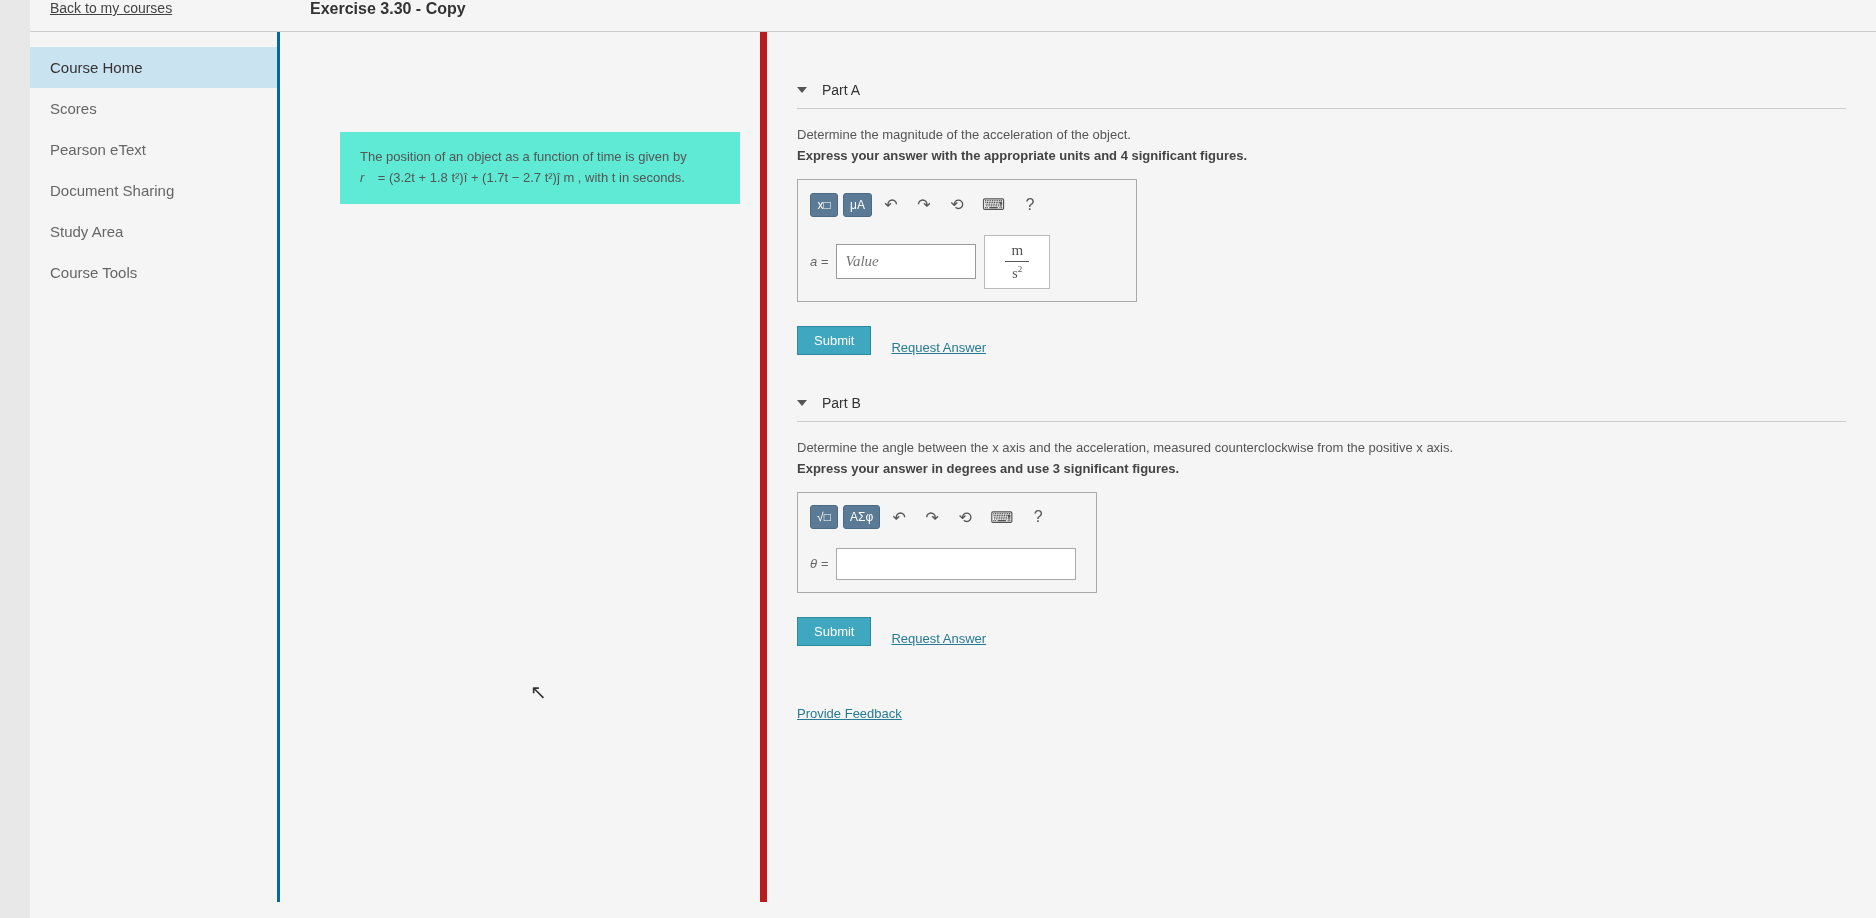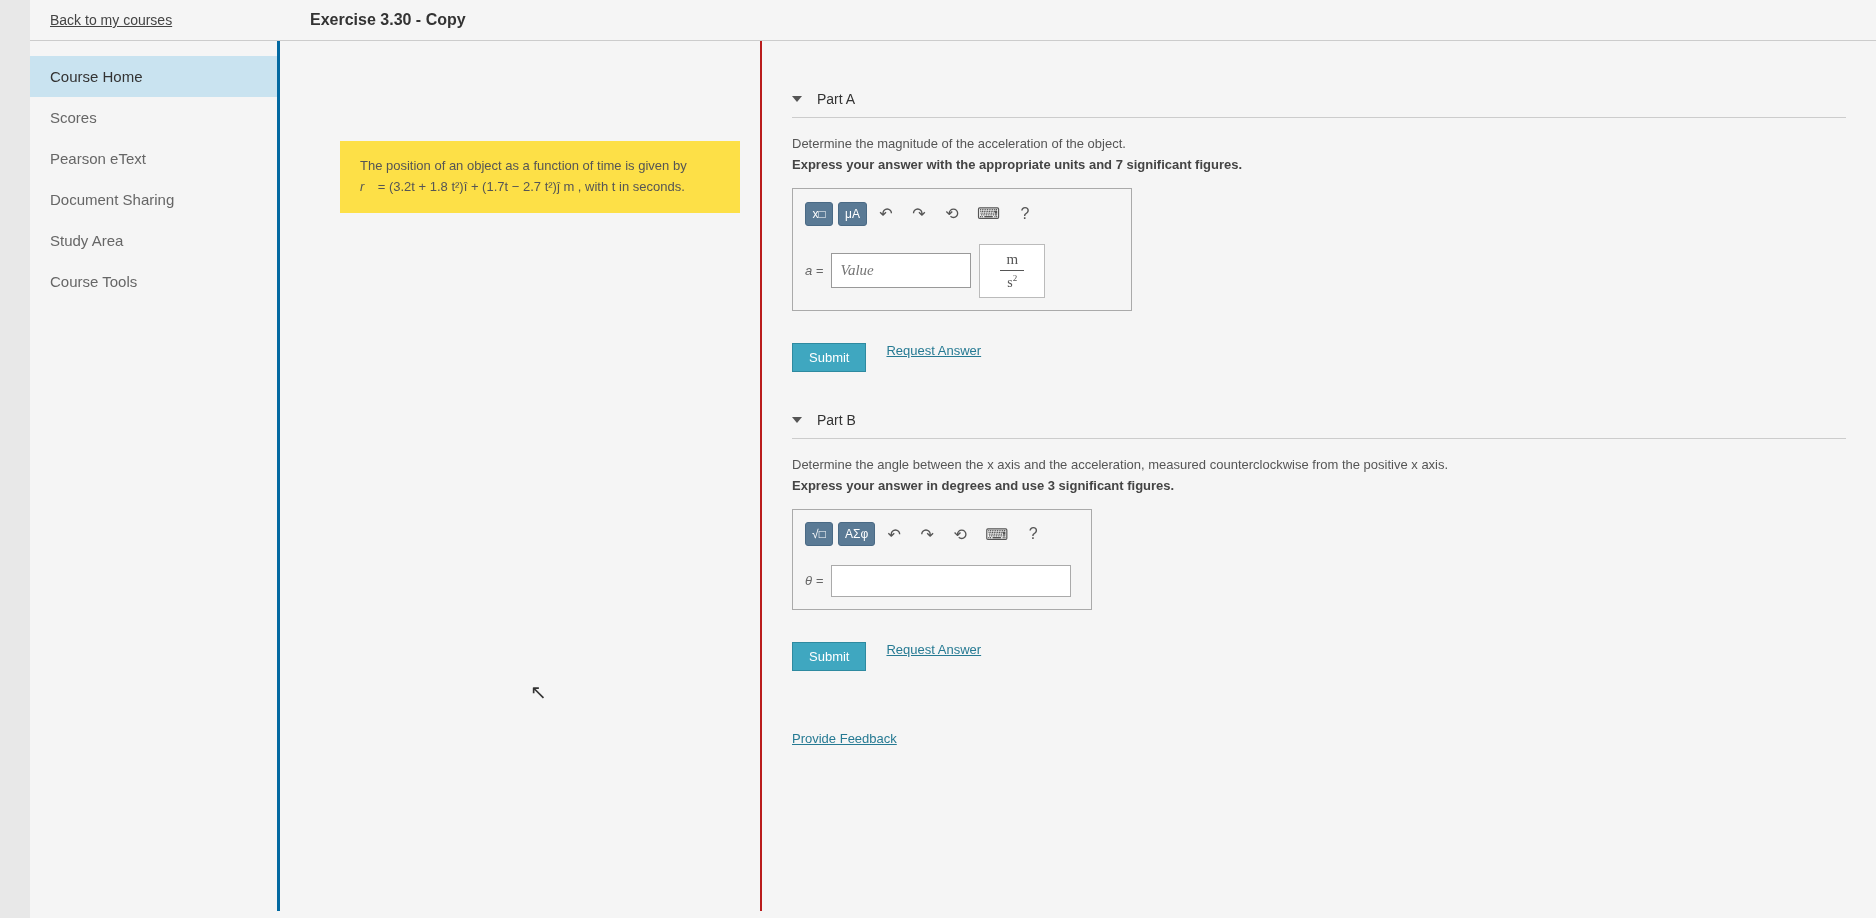--- a/index.html
+++ b/index.html
@@ -13,23 +13,23 @@
       color: #333;
       font-size: 14px;
     }
     .page {
       background: #f5f5f5;
       min-height: 100vh;
       margin-left: 30px;
     }
     .header {
       display: flex;
-      align-items: center;
+      align-items: flex-start;
       border-bottom: 1px solid #ccc;
-      height: 41px;
+      height: 32px;
       background: #f5f5f5;
     }
     .back-link {
       padding: 0 20px;
       color: #444;
       text-decoration: underline;
       cursor: pointer;
       width: 250px;
       font-size: 14px;
     }
@@ -61,30 +61,30 @@
     }
     .main {
       flex: 1;
       display: flex;
     }
     .problem-pane {
       width: 480px;
       padding: 100px 20px 20px 60px;
     }
     .problem-box {
-      background: #fde047;
+      background: #5eead4;
       padding: 15px 20px;
       font-size: 13px;
       color: #555;
       line-height: 1.6;
     }
     .problem-box .rvec { font-style: italic; }
     .answer-pane {
       flex: 1;
-      border-left: 2px solid #b91c1c;
+      border-left: 7px solid #b91c1c;
       padding: 40px 30px;
       position: relative;
     }
     .part-section {
       margin-bottom: 30px;
     }
     .part-header {
       display: flex;
       align-items: center;
       border-bottom: 1px solid #ccc;
@@ -183,23 +183,23 @@
     .unit-den sup { font-size: 9px; }
     .theta-input {
       border: 1px solid #aaa;
       padding: 8px;
       width: 240px;
       background: #fff;
       height: 32px;
     }
     .action-row {
       display: flex;
-      align-items: flex-start;
+      align-items: flex-end;
       gap: 20px;
-      margin-top: 32px;
+      margin-top: 24px;
     }
     .submit-btn {
       background: #3fa7c0;
       color: #fff;
       border: 1px solid #2e8aa0;
       padding: 6px 16px;
       font-size: 13px;
       cursor: pointer;
     }
     .link {
@@ -254,21 +254,21 @@
 
       <div class="answer-pane">
 
         
         <div class="part-section">
           <div class="part-header">
             <span class="caret"></span>
             <span class="part-title">Part A</span>
           </div>
           <div class="question-text">Determine the magnitude of the acceleration of the object.</div>
-          <div class="instruction-text">Express your answer with the appropriate units and 7 significant figures.</div>
+          <div class="instruction-text">Express your answer with the appropriate units and 4 significant figures.</div>
 
           <div class="answer-box">
             <div class="toolbar">
               <button class="tool-btn">x□</button>
               <button class="tool-btn">μA</button>
               <button class="tool-icon">↶</button>
               <button class="tool-icon">↷</button>
               <button class="tool-icon">⟲</button>
               <button class="tool-icon">⌨</button>
               <button class="tool-icon">?</button>

